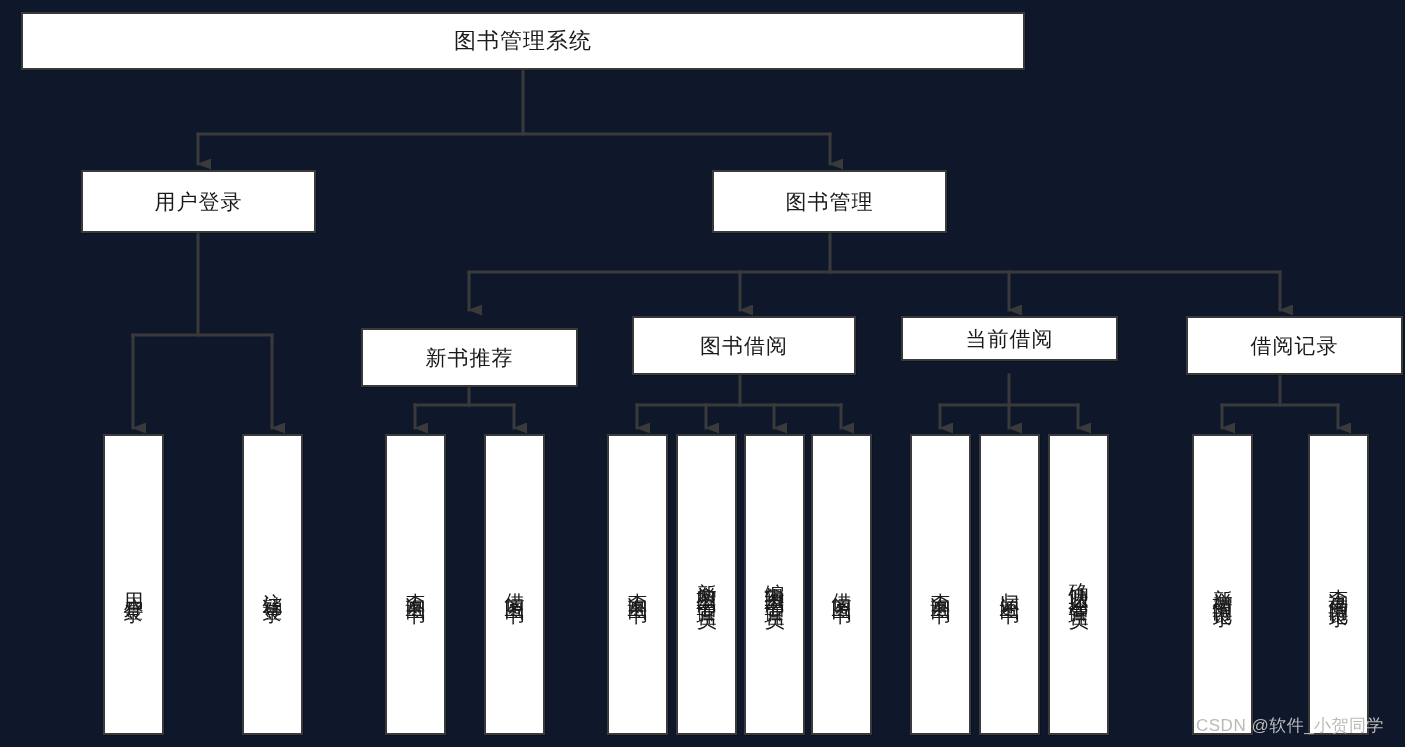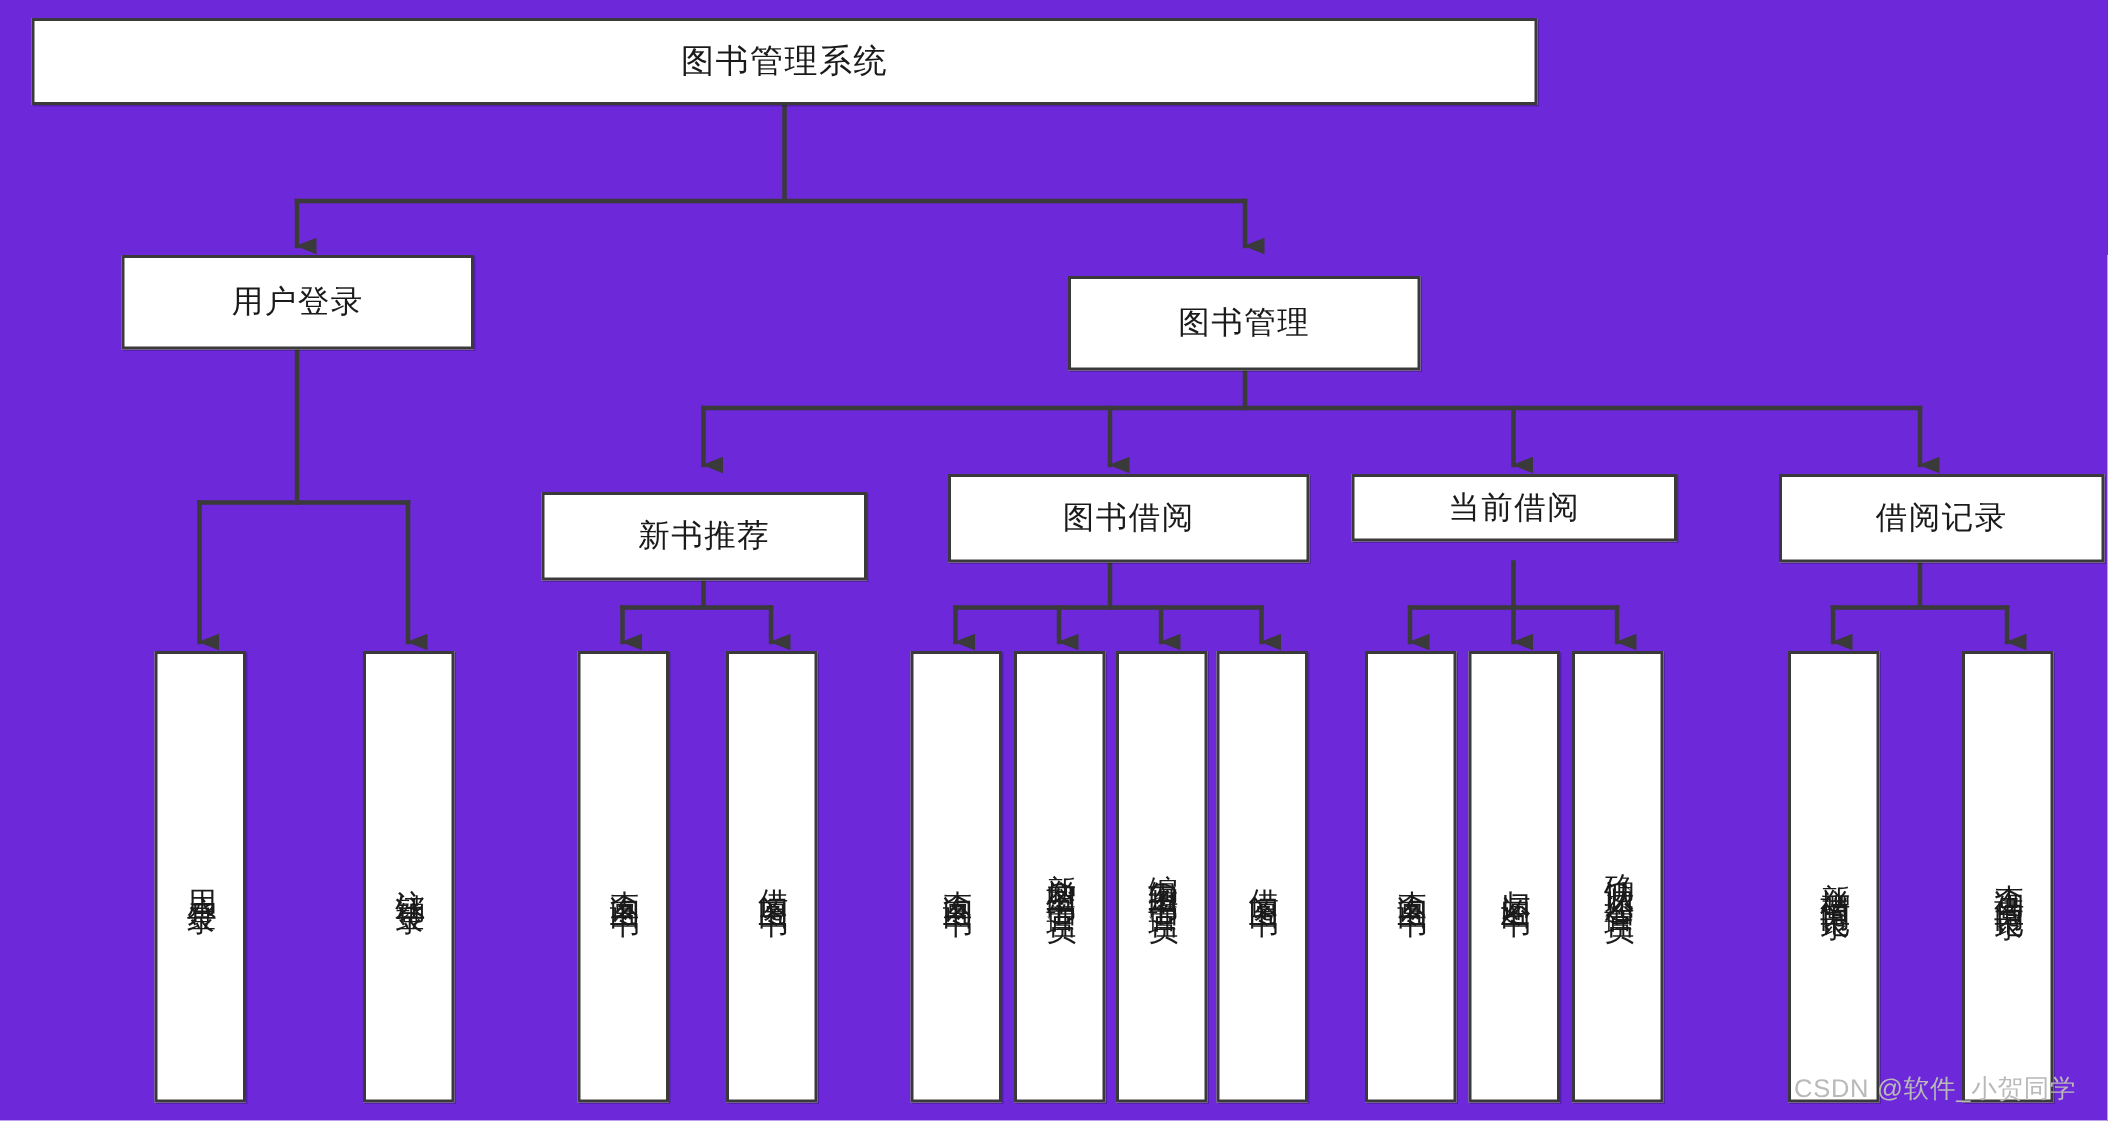--- a/index.html
+++ b/index.html
@@ -5,21 +5,21 @@
 <style>
   html, body {
     margin: 0;
     padding: 0;
     background: #ffffff;
   }
   #canvas {
     position: relative;
     width: 1405px;
     height: 747px;
-    background: #6d28d9;
+    background: #0f172a;
     font-family: "Liberation Sans", "DejaVu Sans", sans-serif;
     overflow: hidden;
   }
   #edges {
     position: absolute;
     left: 0;
     top: 0;
     width: 1405px;
     height: 747px;
     pointer-events: none;
@@ -123,28 +123,28 @@
     </g>
   </svg>
 
   <div class="node horiz root" style="left:21px; top:12px; width:1004px; height:58px;">
     <span>图书管理系统</span>
   </div>
 
   <div class="node horiz" style="left:81px; top:170px; width:235px; height:63px;">
     <span>用户登录</span>
   </div>
-  <div class="node horiz" style="left:712px; top:184px; width:235px; height:63px;">
+  <div class="node horiz" style="left:712px; top:170px; width:235px; height:63px;">
     <span>图书管理</span>
   </div>
 
   <div class="node horiz" style="left:361px; top:316px; width:217px; height:59px;margin-top:12px;">
     <span>新书推荐</span>
   </div>
-  <div class="node horiz" style="left:632px; top:316px; width:241px; height:59px;">
+  <div class="node horiz" style="left:632px; top:316px; width:224px; height:59px;">
     <span>图书借阅</span>
   </div>
   <div class="node horiz" style="left:901px; top:316px; width:217px; height:45px;">
     <span>当前借阅</span>
   </div>
   <div class="node horiz" style="left:1172px; top:316px; width:217px; height:59px;margin-left:14px;">
     <span>借阅记录</span>
   </div>
 
   <div class="node leaf" style="left:103px; top:434px; width:61px; height:301px;">

